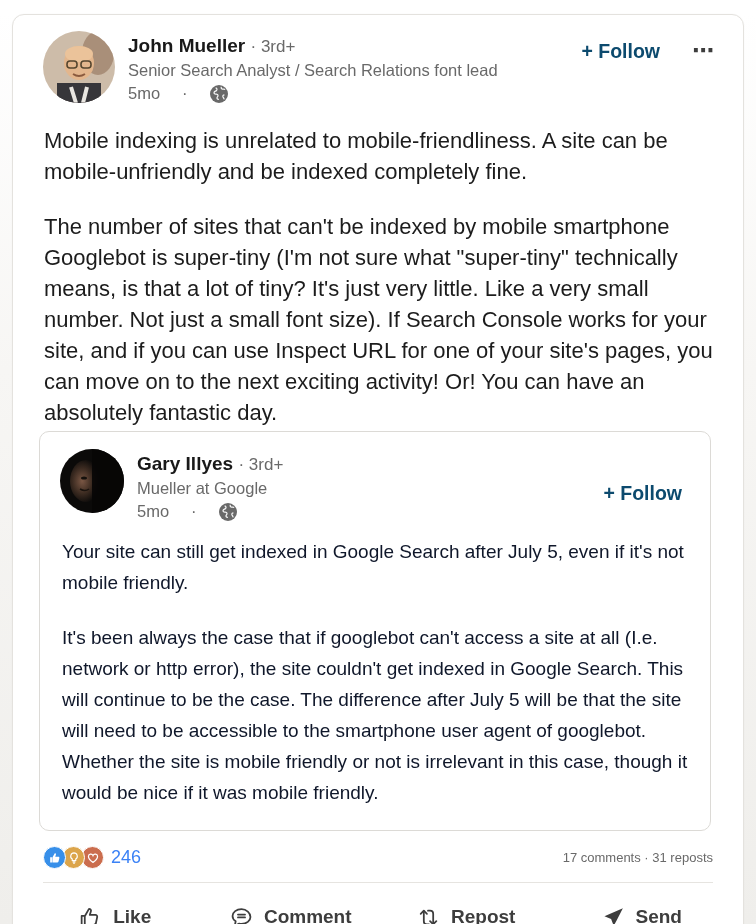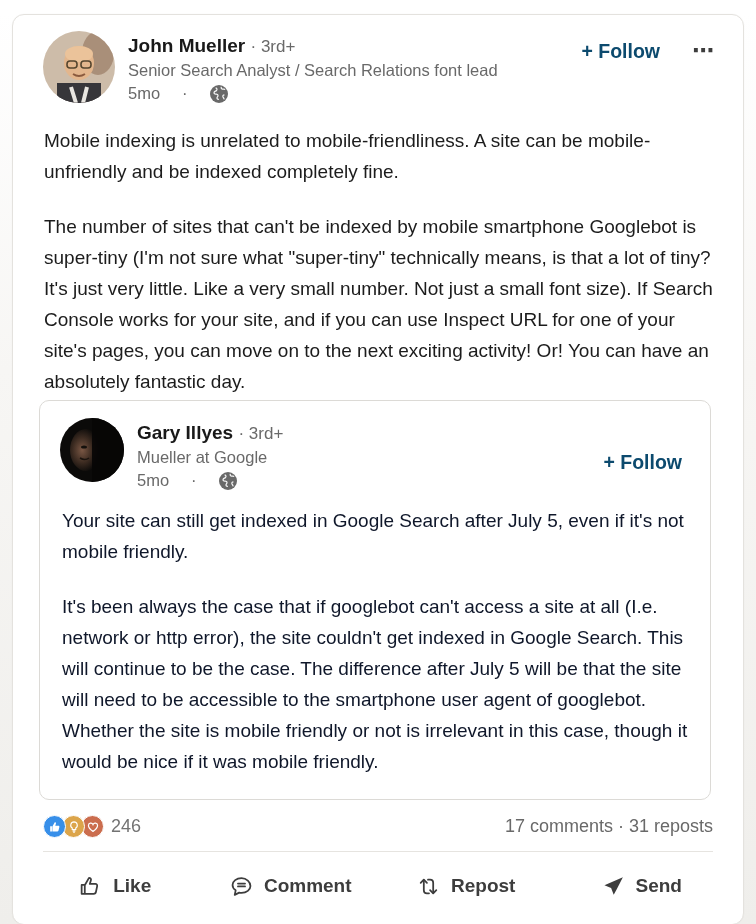--- a/index.html
+++ b/index.html
@@ -28,21 +28,21 @@
   .meta-row { font-size:16.5px; color:#696969; line-height:23px; display:flex; align-items:center; gap:22px; }
   .globe { width:18px; height:18px; display:inline-block; }
   .head-controls { display:flex; align-items:flex-start; gap:22px; padding-top:5px; }
   .follow-btn {
     background:none; border:none; color:#0c4a6e; font-weight:700; font-size:19.5px;
     font-family:inherit; cursor:pointer; line-height:26px; padding:2px 6px; border-radius:4px;
   }
   .more-btn { background:none; border:none; color:#3d3d3d; font-size:22px; font-weight:700;
     letter-spacing:1px; cursor:pointer; line-height:26px; padding:2px 4px; font-family:inherit; }
   
-  .post-text { padding:20px 30px 0 31px; font-size:19px; line-height:31px; color:#1c1c1c; }
+  .post-text { padding:20px 30px 0 31px; font-size:22px; line-height:31px; color:#1c1c1c; }
   .post-text p { margin-bottom:24px; }
   .post-text p:last-child { margin-bottom:0; }
   
   .quote-card { border:1px solid #dcdad6; border-radius:10px; margin:3px 32px 0 26px; }
   .quote-card .post-header { padding:17px 22px 0 20px; }
   .quote-card .head-controls { align-self:center; padding-top:14px; }
   .quote-text { padding:13px 22px 22px 22px; font-size:19px; line-height:31px; color:#0f172a; }
   .quote-text p { margin-bottom:24px; }
   .quote-text p:last-child { margin-bottom:0; }
   
@@ -51,22 +51,22 @@
     justify-content:space-between; border-bottom:1px solid #e6e4e0;
   }
   .reactions { display:flex; align-items:center; cursor:pointer; }
   .rxn { width:23px; height:23px; border-radius:50%; display:flex; align-items:center;
     justify-content:center; border:1.5px solid #fff; }
   .rxn + .rxn { margin-left:-4px; }
   .rxn-like { background:#378fe9; z-index:3; }
   .rxn-insightful { background:#dca54b; z-index:2; }
   .rxn-love { background:#cb6d4e; z-index:1; }
   .rxn svg { width:14px; height:14px; display:block; }
-  .rxn-count { font-size:18px; color:#737373; margin-left:7px; cursor:pointer; }
-  .social-right { font-size:18px; color:#696969; cursor:pointer; }
+  .rxn-count { font-size:18px; color:#3b82f6; margin-left:7px; cursor:pointer; }
+  .social-right { font-size:13px; color:#696969; cursor:pointer; }
   
   .action-bar { display:flex; padding:5px 14px 9px 14px; }
   .action-btn {
     flex:1; display:flex; align-items:center; justify-content:center; gap:10px;
     background:none; border:none; cursor:pointer; height:58px; border-radius:6px;
     font-family:inherit; font-size:19px; font-weight:700; color:#3d3d3d;
   }
   .action-btn svg { width:25px; height:25px; stroke:#3d3d3d; fill:none; stroke-width:1.7; stroke-linecap:round; stroke-linejoin:round; }
   .action-btn svg.filled { fill:#3d3d3d; stroke:none; }
 </style>

